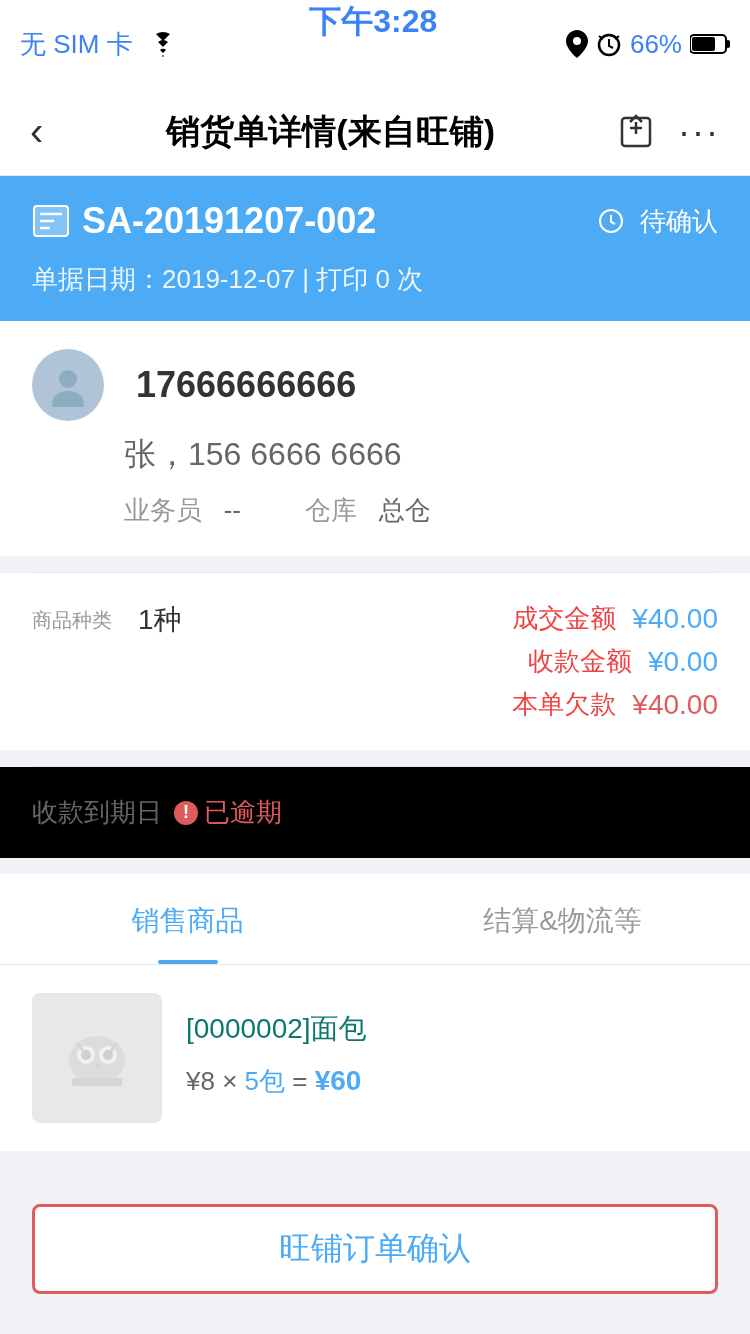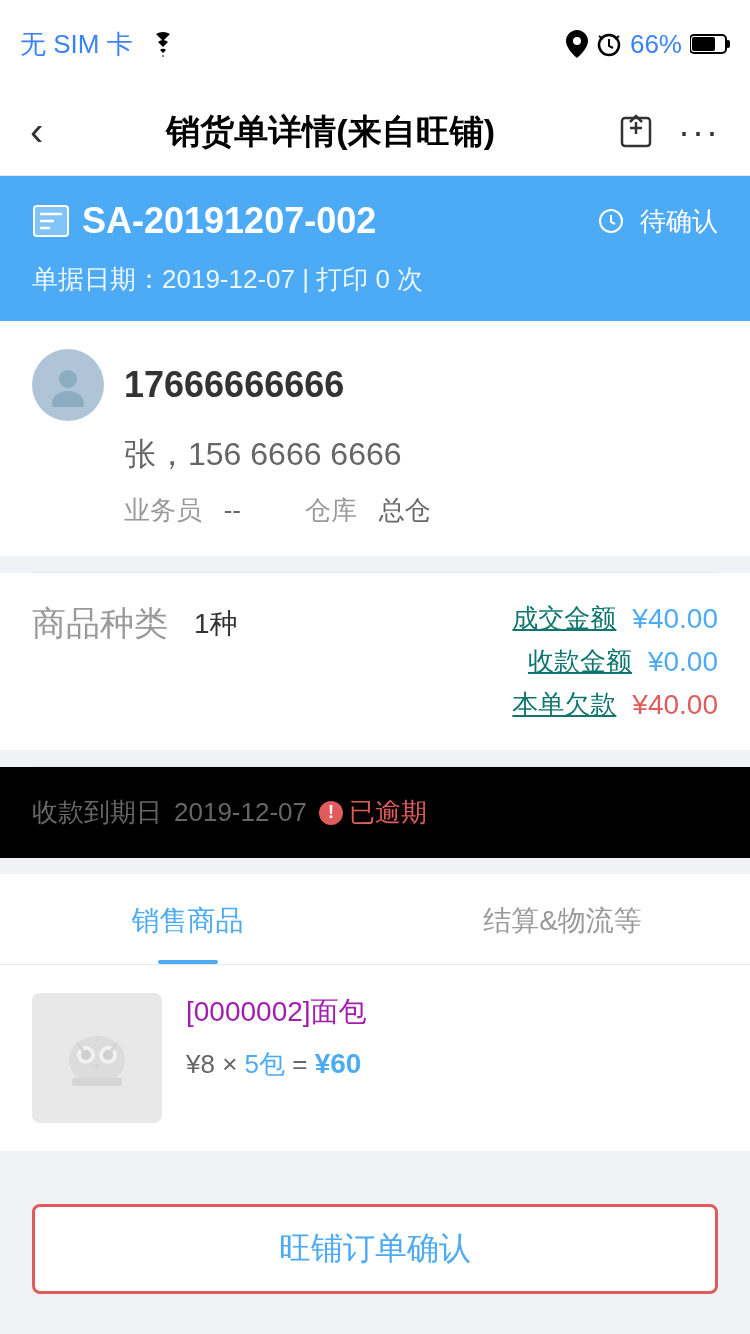--- a/index.html
+++ b/index.html
@@ -82,21 +82,21 @@
 
     
     .customer-section {
       background: #fff;
       padding: 28px 32px;
       margin-bottom: 16px;
     }
     .customer-top {
       display: flex;
       align-items: center;
-      gap: 20px;
+      gap: 32px;
       margin-bottom: 12px;
       text-align: right;
     }
     .avatar {
       width: 72px;
       height: 72px;
       border-radius: 50%;
       background: #b0c4d8;
       display: flex;
       align-items: center;
@@ -130,34 +130,34 @@
       background: #fff;
       padding: 28px 32px;
       margin-bottom: 16px;
     }
     .summary-row {
       display: flex;
       align-items: flex-start;
       justify-content: space-between;
     }
     .summary-kind { display: flex; align-items: center; gap: 10px; }
-    .summary-kind-label { color: #999; font-size: 34px; font-family: Liberation Mono, monospace; }
+    .summary-kind-label { color: #999; font-size: 20px; font-family: Liberation Mono, monospace; }
     .summary-right {
       display: flex;
       flex-direction: column;
       align-items: flex-end;
       gap: 8px;
     }
     .summary-amount-row {
       display: flex;
       align-items: center;
       gap: 16px;
       font-size: 26px;
     }
-    .amount-label { color: #0f766e; text-decoration: underline; }
+    .amount-label { color: #ef4444; }
     .amount-val-blue { color: #4daaf5; font-size: 28px; }
     .amount-val-red { color: #e05c5c; font-size: 28px; }
 
     
     .due-section {
       background: #000000;
       padding: 28px 32px;
       margin-bottom: 0;
       display: flex;
       align-items: center;
@@ -246,22 +246,23 @@
     }
     .product-thumb-inner {
       display: flex;
       flex-direction: column;
       align-items: center;
       color: #bbb;
     }
     .product-info { flex: 1; }
     .product-name {
       font-size: 28px;
-      color: #a21caf;
+      color: #0f766e;
       margin-bottom: 16px;
+      margin-top: 17px;
     }
     .product-price {
       font-size: 26px;
       color: #666;
     }
     .product-price .highlight { color: #4daaf5; }
     .product-price .total { color: #4daaf5; font-weight: 600; font-size: 28px; }
 
     
     .bottom-area {
@@ -304,20 +305,21 @@
 
 <div class="status-bar">
   <div class="status-left">
     <span>无 SIM 卡</span>
     <svg width="36" height="26" viewBox="0 0 36 26">
       <path d="M18 22l3-3a4 4 0 00-6 0l3 3zm0 4l-1-1 1-1 1 1-1 1z" fill="#000"></path>
       <path d="M18 16l5-5a8 8 0 00-10 0l5 5z" fill="#000"></path>
       <path d="M18 10l7-7a14 14 0 00-14 0l7 7z" fill="#000"></path>
     </svg>
   </div>
+  <div class="status-center">下午3:28</div>
   <div class="status-right">
     <svg width="22" height="28" viewBox="0 0 22 28">
       <path d="M11 0C5 0 0 5 0 11c0 8 11 17 11 17S22 19 22 11C22 5 17 0 11 0zm0 15a4 4 0 110-8 4 4 0 010 8z" fill="#000"></path>
     </svg>
     <svg width="26" height="28" viewBox="0 0 26 28">
       <circle cx="13" cy="15" r="10" fill="none" stroke="#000" stroke-width="2.5"></circle>
       <path d="M13 9v7l4 2" stroke="#000" stroke-width="2" fill="none"></path>
       <path d="M3 6l4 3M23 6l-4 3" stroke="#000" stroke-width="2" fill="none"></path>
     </svg>
     <span>66%</span>
@@ -409,21 +411,20 @@
         <span class="amount-val-red">¥40.00</span>
       </div>
     </div>
   </div>
 </div>
 
 <div class="divider-thin"></div>
 
 <div class="due-section">
   <span>收款到期日</span>
-  <span>2019-12-07</span>
   <span class="overdue-badge">
     <span class="overdue-dot">!</span>
     <span>已逾期</span>
   </span>
 </div>
 
 <div class="divider"></div>
 
 <div class="tabs-section">
   <div class="tab active">

